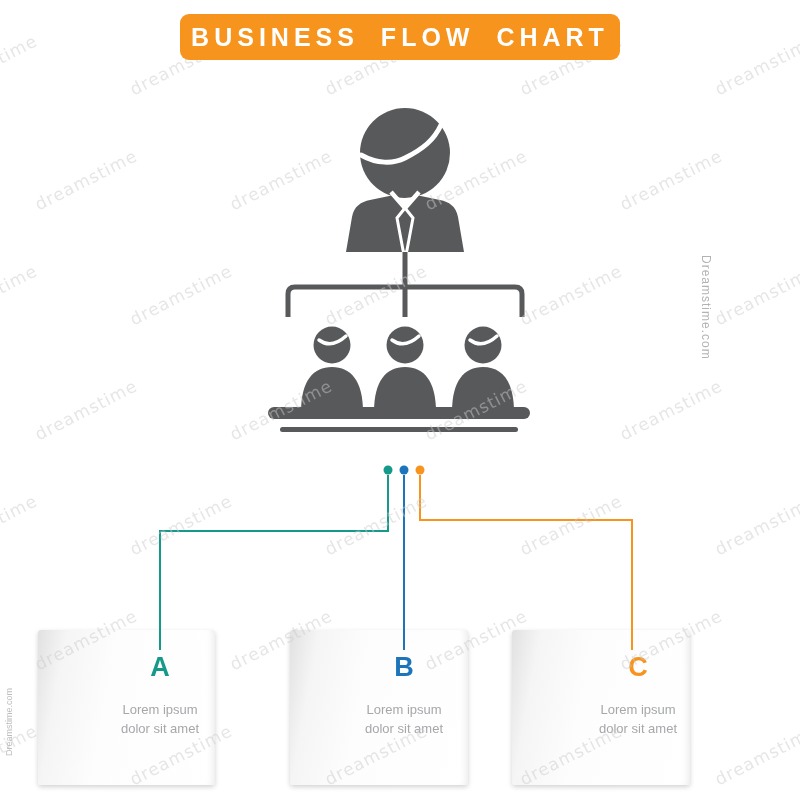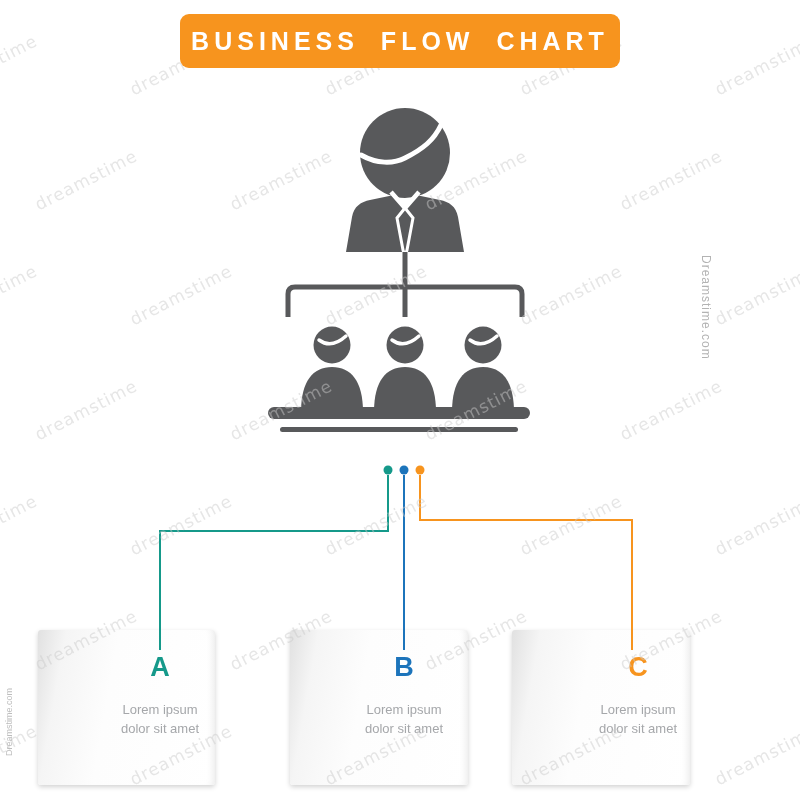--- a/index.html
+++ b/index.html
@@ -1,21 +1,21 @@
 <!DOCTYPE html>
 <html><head>
 <meta charset="utf-8">
 <style>
   * { margin:0; padding:0; box-sizing:border-box; }
   html,body { background:#ffffff; }
   .stage { position:relative; width:800px; height:800px; background:#ffffff; overflow:hidden;
            font-family:"Liberation Sans", sans-serif; }
 
   
-  .banner { position:absolute; left:180px; top:14px; width:440px; height:54px; border-radius:9px;
+  .banner { position:absolute; left:180px; top:14px; width:440px; height:46px; border-radius:9px;
             display:flex; align-items:center; justify-content:center; z-index:6; }
   .banner-label { color:#ffffff; font-size:25px; font-weight:bold; letter-spacing:5px;
                   word-spacing:10px; white-space:nowrap; }
 
   
   .icon-svg { position:absolute; left:255px; top:103px; z-index:2; }
   .overlay-svg { position:absolute; left:0; top:0; z-index:3; pointer-events:none; }
 
   
   .card { position:absolute; top:630px; height:155px; border-radius:3px;

